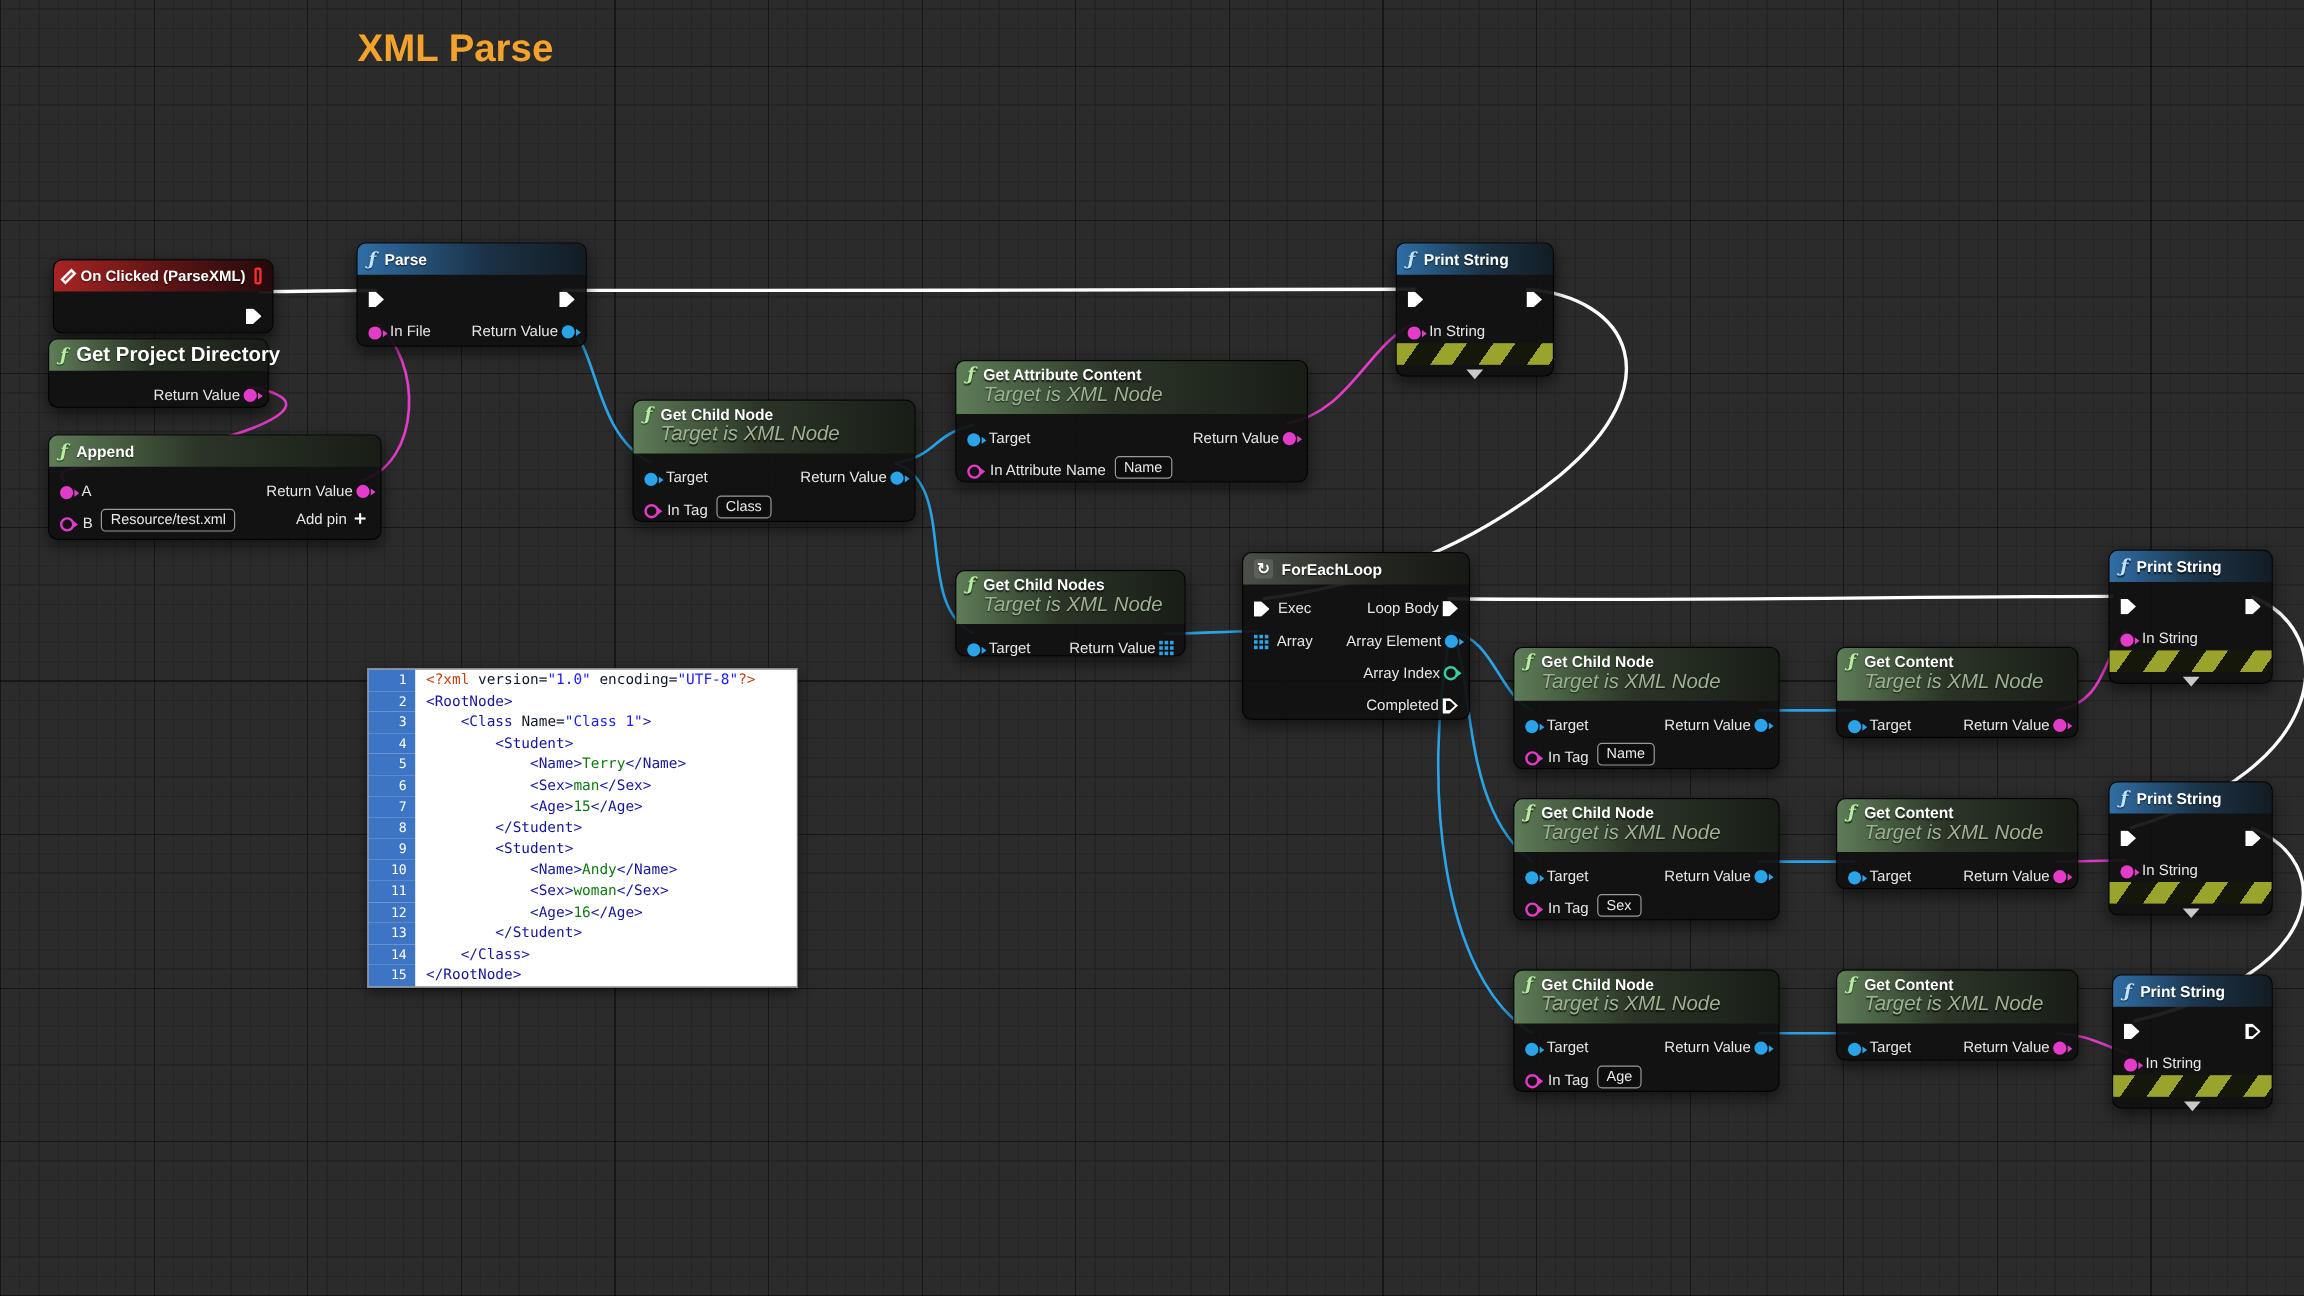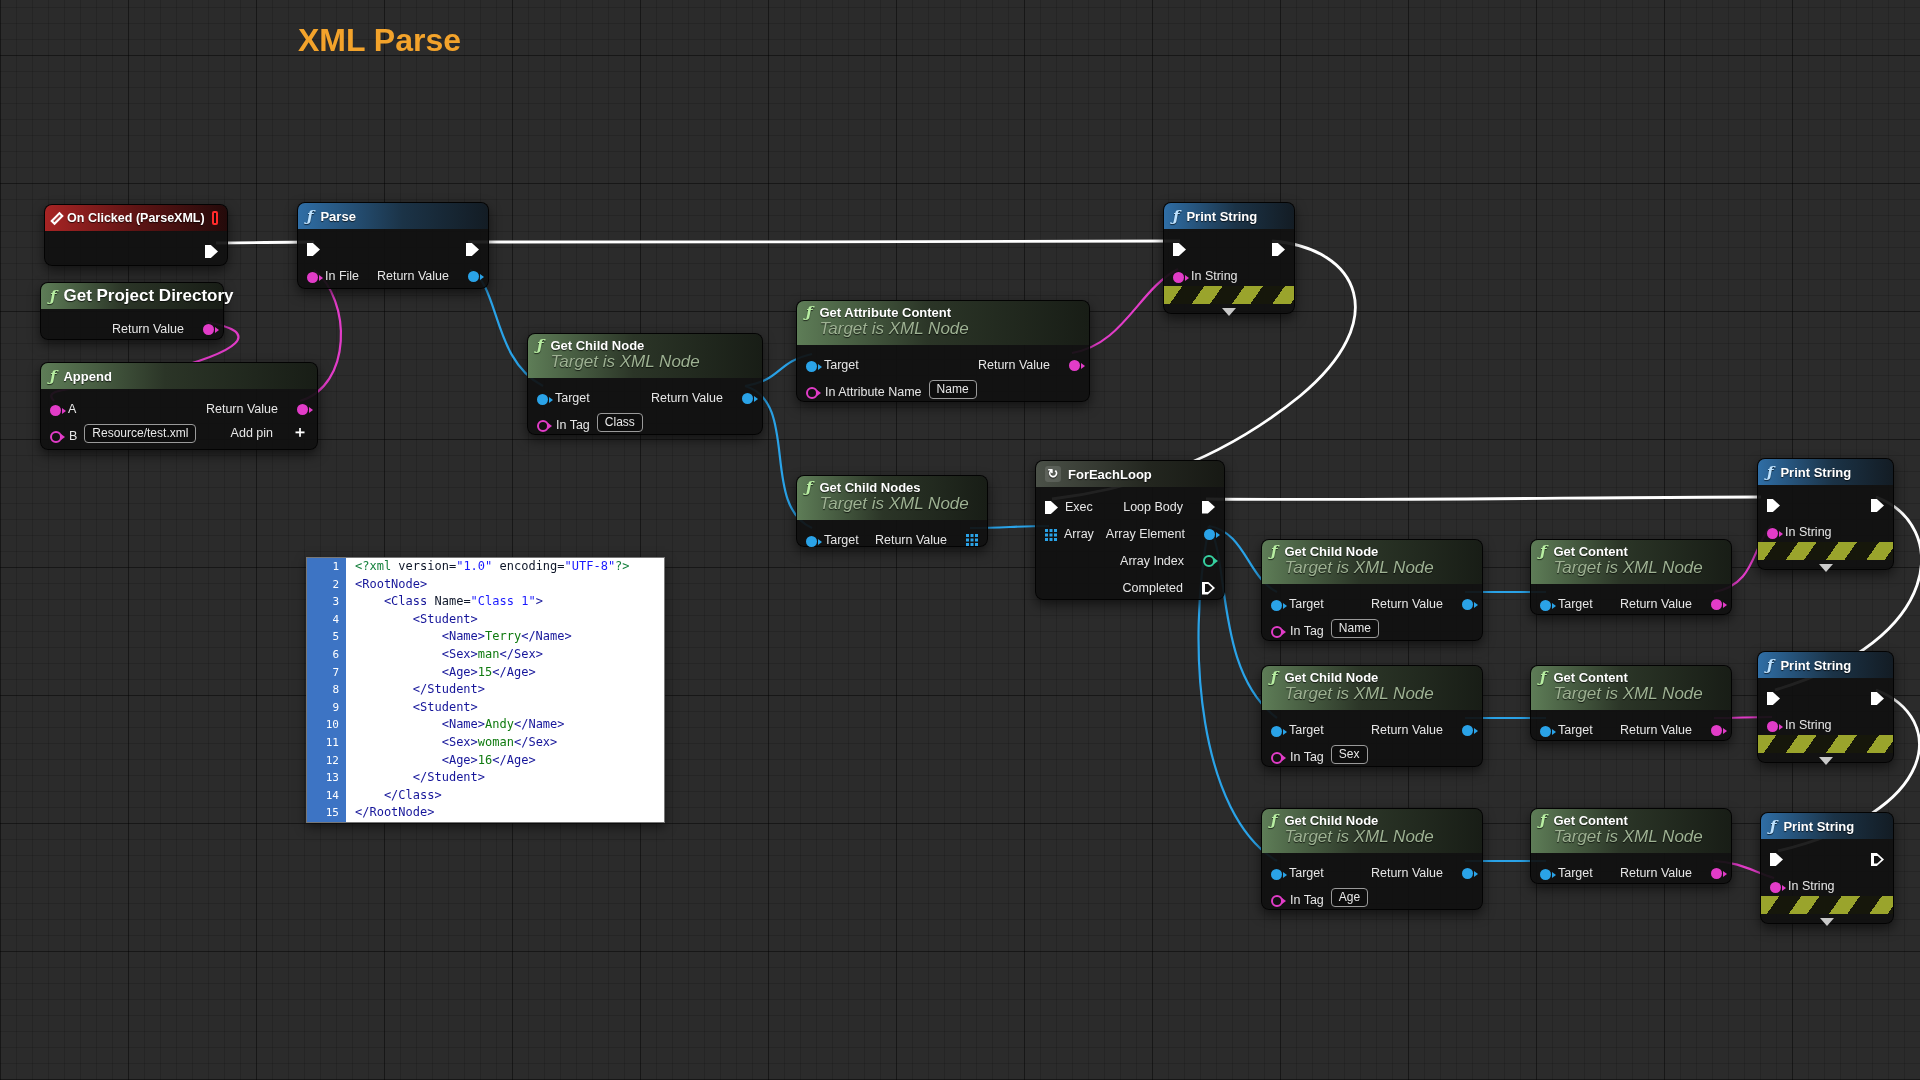--- a/index.html
+++ b/index.html
@@ -23,21 +23,21 @@
   .hdr-blue{background:linear-gradient(90deg,#2f6ea6 0%,#1b3347 55%,#131c24 100%);}
   .hdr-red{background:linear-gradient(90deg,#a82424 0%,#5e1414 50%,#240a0a 100%);}
   .hdr-gray{background:linear-gradient(90deg,#4b5148 0%,#23261f 60%,#171914 100%);}
   .ficon{font-family:"DejaVu Serif",serif;font-style:italic;font-weight:bold;font-size:15px;line-height:1;}
   .ficon.green{color:#b8eea2;} .ficon.blue{color:#bfe3ff;}
   .diamond{width:9px;height:9px;border:2px solid #fff;transform:rotate(45deg);background:rgba(255,255,255,.15);}
   .delegate{margin-left:auto;width:10px;height:10px;border:2px solid #ff2b2b;border-radius:2px;background:rgba(0,0,0,.4);}
   .loopicon{width:16px;height:16px;border-radius:3px;background:rgba(255,255,255,.12);color:#fff;
     font-size:13px;line-height:16px;text-align:center;font-weight:bold;}
   .row{display:flex;align-items:flex-end;height:27px;padding:0 9px;gap:7px;font-size:12.5px;white-space:nowrap;}
-  .row .right{margin-left:auto;display:flex;align-items:center;gap:19px;}
+  .row .right{margin-left:auto;display:flex;align-items:center;gap:3px;}
   .execpin{position:relative;width:13px;height:13px;flex:0 0 13px;}
   .execpin .o{position:absolute;inset:0;background:#fff;
     clip-path:polygon(0 0,45% 0,100% 50%,45% 100%,0 100%);}
   .execpin.hollow .i{position:absolute;inset:2.5px;background:#121212;
     clip-path:polygon(0 0,45% 0,100% 50%,45% 100%,0 100%);}
   .dpin{position:relative;width:11px;height:11px;flex:0 0 11px;border-radius:50%;}
   .dpin.filled{background:currentColor;}
   .dpin.hollow{border:2.5px solid currentColor;width:8px;height:8px;flex-basis:8px;box-sizing:content-box;}
   .dpin::after{content:"";position:absolute;left:12px;top:3px;border-left:4px solid;
     border-top:3px solid transparent;border-bottom:3px solid transparent;}
@@ -53,21 +53,21 @@
   .stripes{height:18px;margin-top:3px;background:repeating-linear-gradient(125deg,#9aa42c 0 15px,#16170b 15px 33px);}
   .chev{width:0;height:0;border-left:7px solid transparent;border-right:7px solid transparent;
     border-top:8px solid #c9c9c9;margin:4px auto 2px;}
   #graph-title{position:absolute;left:298px;top:22px;z-index:2;font-size:32px;font-weight:bold;color:#f3a32b;}
   
   #xml-viewer{position:absolute;left:306px;top:557px;width:357px;z-index:2;background:#fff;
     border:1px solid #777;box-shadow:0 4px 10px rgba(0,0,0,.5);}
   .xline{display:flex;height:17.6px;line-height:17.6px;font-family:"DejaVu Sans Mono",monospace;font-size:12px;}
   .xnum{flex:0 0 32px;background:#3d74c4;color:#fff;text-align:right;padding-right:7px;font-size:11px;}
   .xcode{flex:1;padding-left:9px;white-space:pre;}
-  .x-pi{color:#15803d;} .x-tag{color:#16169a;} .x-attr{color:#0f172a;}
+  .x-pi{color:#c2410c;} .x-tag{color:#16169a;} .x-attr{color:#0f172a;}
   .x-val{color:#1a1aff;} .x-txt{color:#0f7a0f;}
 </style>
 </head>
 <body>
 
 <svg id="wires" width="1920" height="1080">
 
   <path d="M216 243 C260 243 270 242 314 242" stroke="#fff" stroke-width="2.8" fill="none"></path>
   <path d="M468 242 C700 242 950 242 1180 241" stroke="#fff" stroke-width="2.8" fill="none"></path>
   <path d="M1272 241 C1360 248 1392 320 1300 396 C1205 473 1110 492 1052 499" stroke="#fff" stroke-width="2.8" fill="none"></path>
@@ -89,21 +89,21 @@
   <path d="M1209 526 C1245 532 1248 578 1277 592" stroke="#2aa3e8" stroke-width="2.2" fill="none"></path>
   <path d="M1209 526 C1230 560 1215 672 1277 718" stroke="#2aa3e8" stroke-width="2.2" fill="none"></path>
   <path d="M1209 526 C1185 650 1200 815 1277 861" stroke="#2aa3e8" stroke-width="2.2" fill="none"></path>
   <path d="M1465 592 L1546 592" stroke="#2aa3e8" stroke-width="2.2" fill="none"></path>
   <path d="M1465 718 L1546 718" stroke="#2aa3e8" stroke-width="2.2" fill="none"></path>
   <path d="M1465 861 L1546 861" stroke="#2aa3e8" stroke-width="2.2" fill="none"></path>
 </svg>
 
 <div id="graph-title">XML Parse</div>
 
-<div class="node" style="left:44px;top:204px;width:182px;height:60px">
+<div class="node" style="left:44px;top:216px;width:182px;height:60px">
   <div class="hdr hdr-red">
     <span class="diamond"></span>
     <span style="font-size:12.5px">On Clicked (ParseXML)</span>
     <span class="delegate"></span>
   </div>
   <div class="row">
       <span class="right">
         <span class="execpin">
           <span class="o"></span>
         </span>

